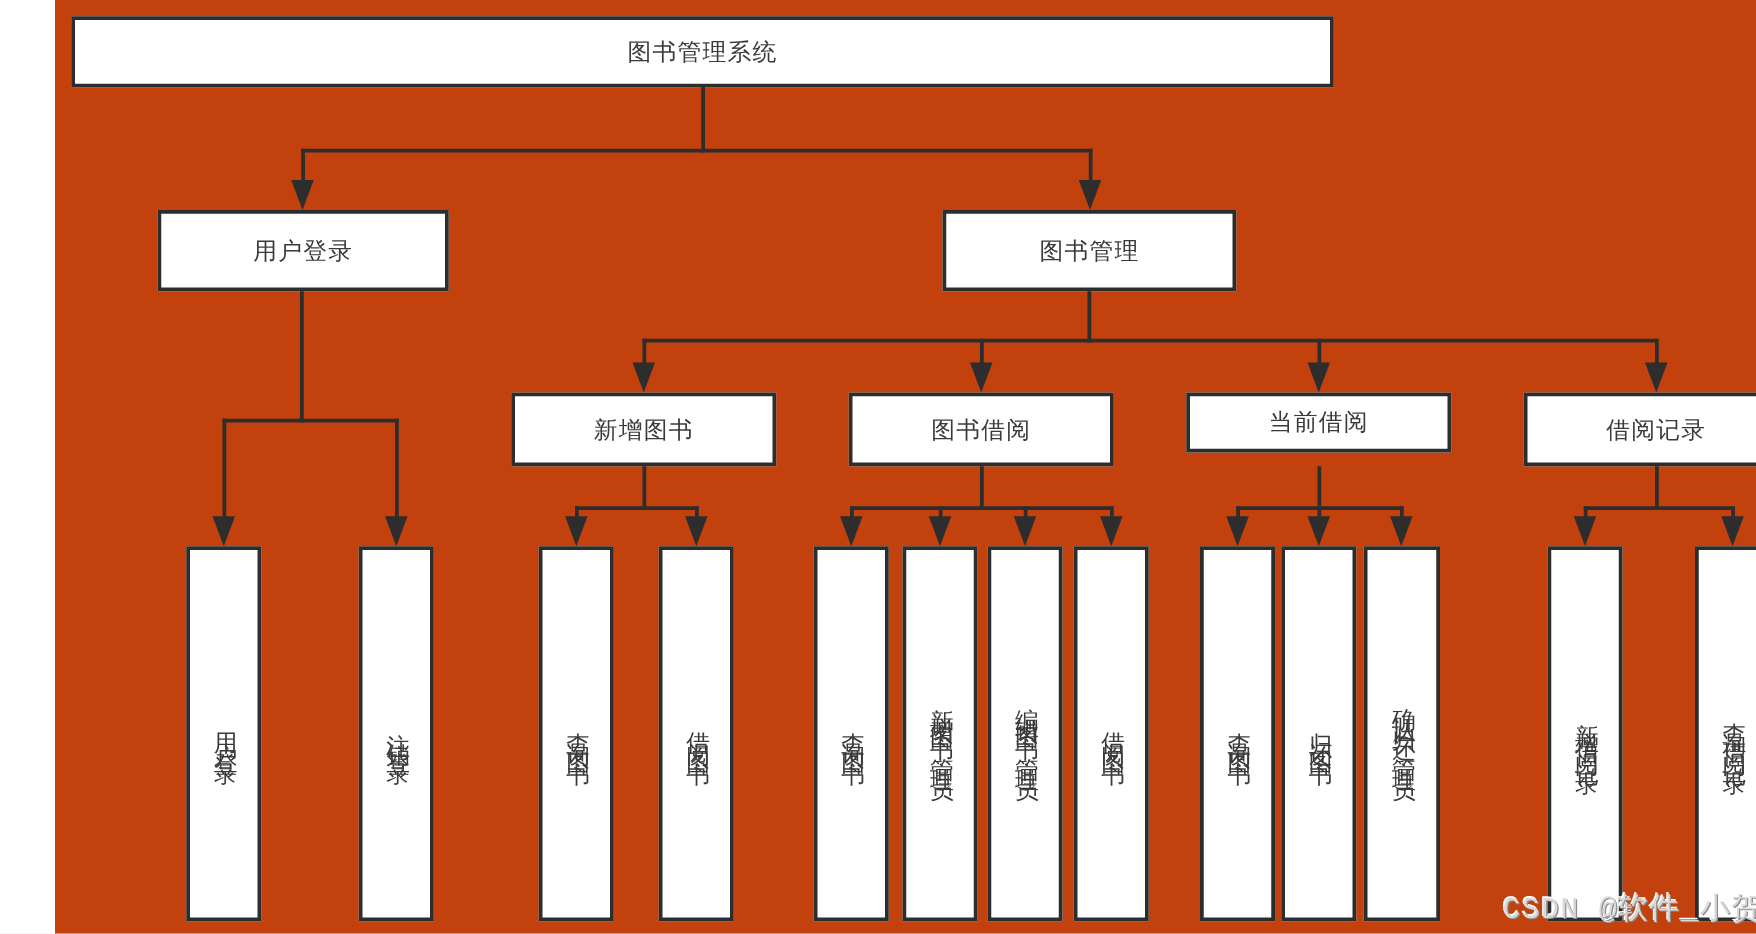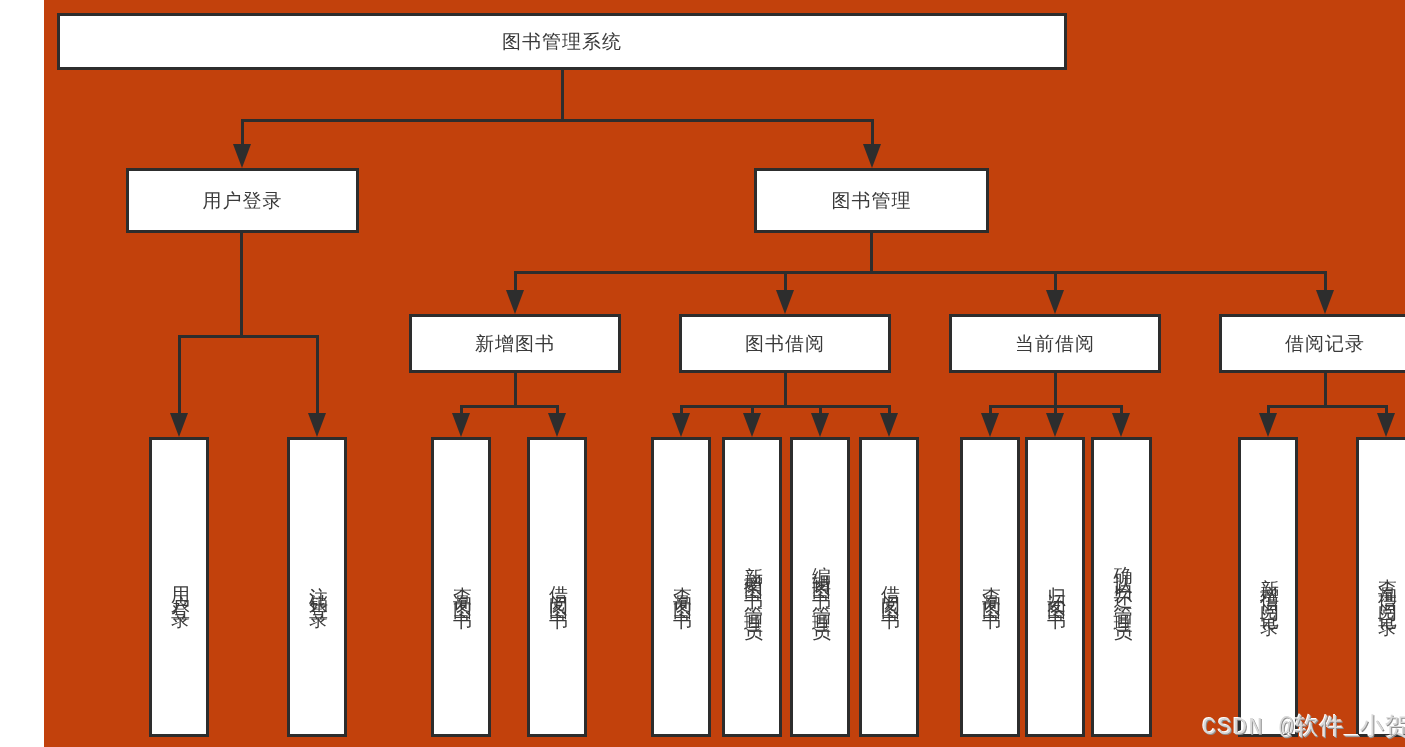--- a/index.html
+++ b/index.html
@@ -72,21 +72,21 @@
   <div class="box" style="left:710px; top:168px; width:235px; height:65px;">
     <span>图书管理</span>
   </div>
 
   <div class="box" style="left:365px; top:314px; width:212px; height:59px;">
     <span>新增图书</span>
   </div>
   <div class="box" style="left:635px; top:314px; width:212px; height:59px;">
     <span>图书借阅</span>
   </div>
-  <div class="box" style="left:905px; top:314px; width:212px; height:59px;">
+  <div class="box" style="left:905px; top:314px; width:212px; height:48px;">
     <span>当前借阅</span>
   </div>
   <div class="box" style="left:1175px; top:314px; width:212px; height:59px;">
     <span>借阅记录</span>
   </div>
 
   <div class="box vbox" style="left:105px; top:437px; width:60px; height:300px;">
     <span class="vtext">用户登录</span>
   </div>
   <div class="box vbox" style="left:243px; top:437px; width:60px; height:300px;">

